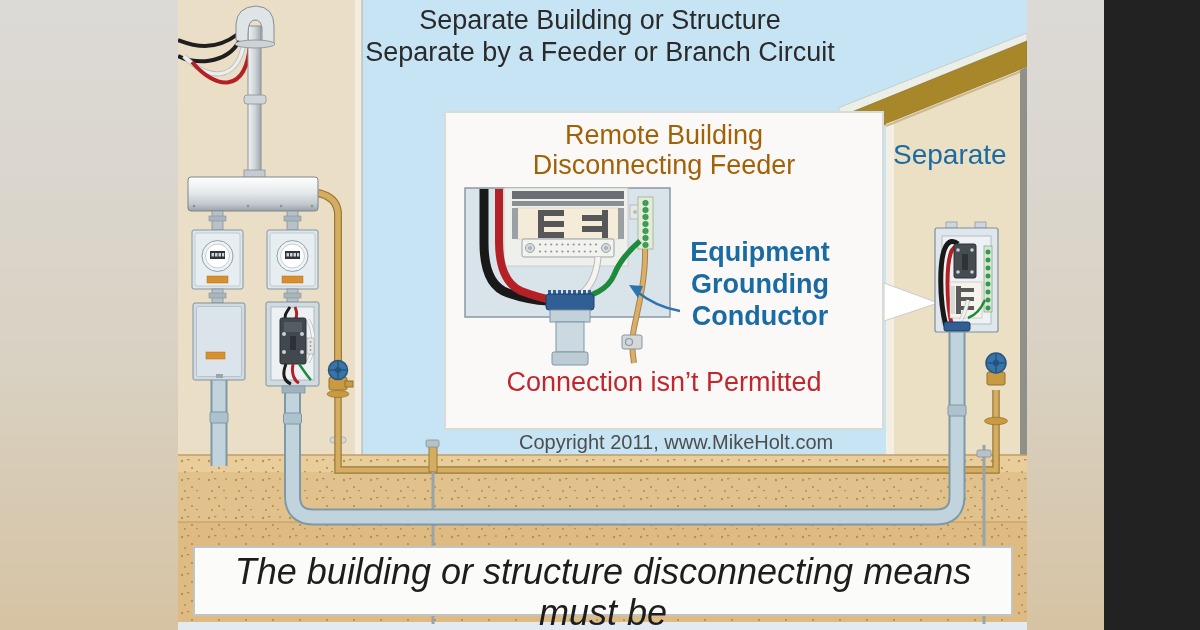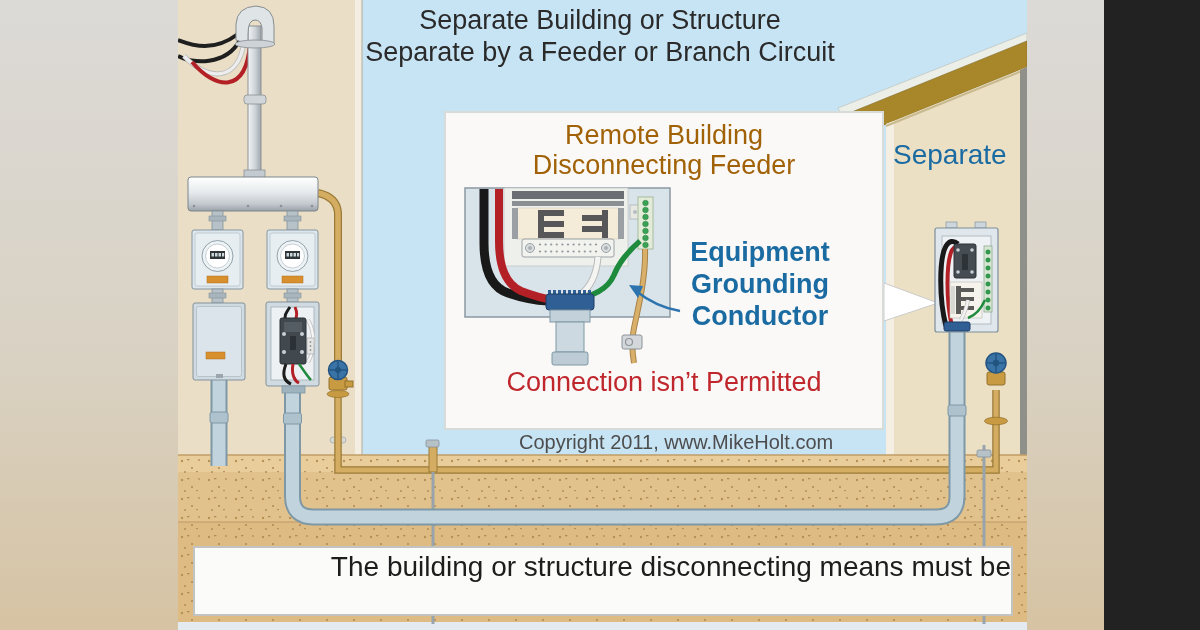--- a/index.html
+++ b/index.html
@@ -37,21 +37,21 @@
   .copyright {
     position:absolute; left:498px; top:431px; font-size:20px; color:#4d4d4d;margin-left:21px;
   }
   .sep-label {
     position:absolute; left:893px; top:138px; width:130px; text-align:left;
     color:#1b6ba3; font-size:28px; line-height:1.18;
   }
   .caption-box {
     position:absolute; left:193px; top:546px; width:820px; height:70px;
     background:#fbfbfa; border:2px solid #c3c3c1; box-sizing:border-box;
-    text-align:right; font-size:28px; color:#1d1d1d; line-height:1.15; padding-top:3px;
+    text-align:center; font-size:36px; color:#1d1d1d; line-height:1.15; padding-top:3px;font-style:italic;
   }
 </style>
 </head>
 <body>
 
 <div class="canvas">
 
   <div class="art">
     <svg viewBox="0 0 849 630" width="849" height="630">
       <defs>

